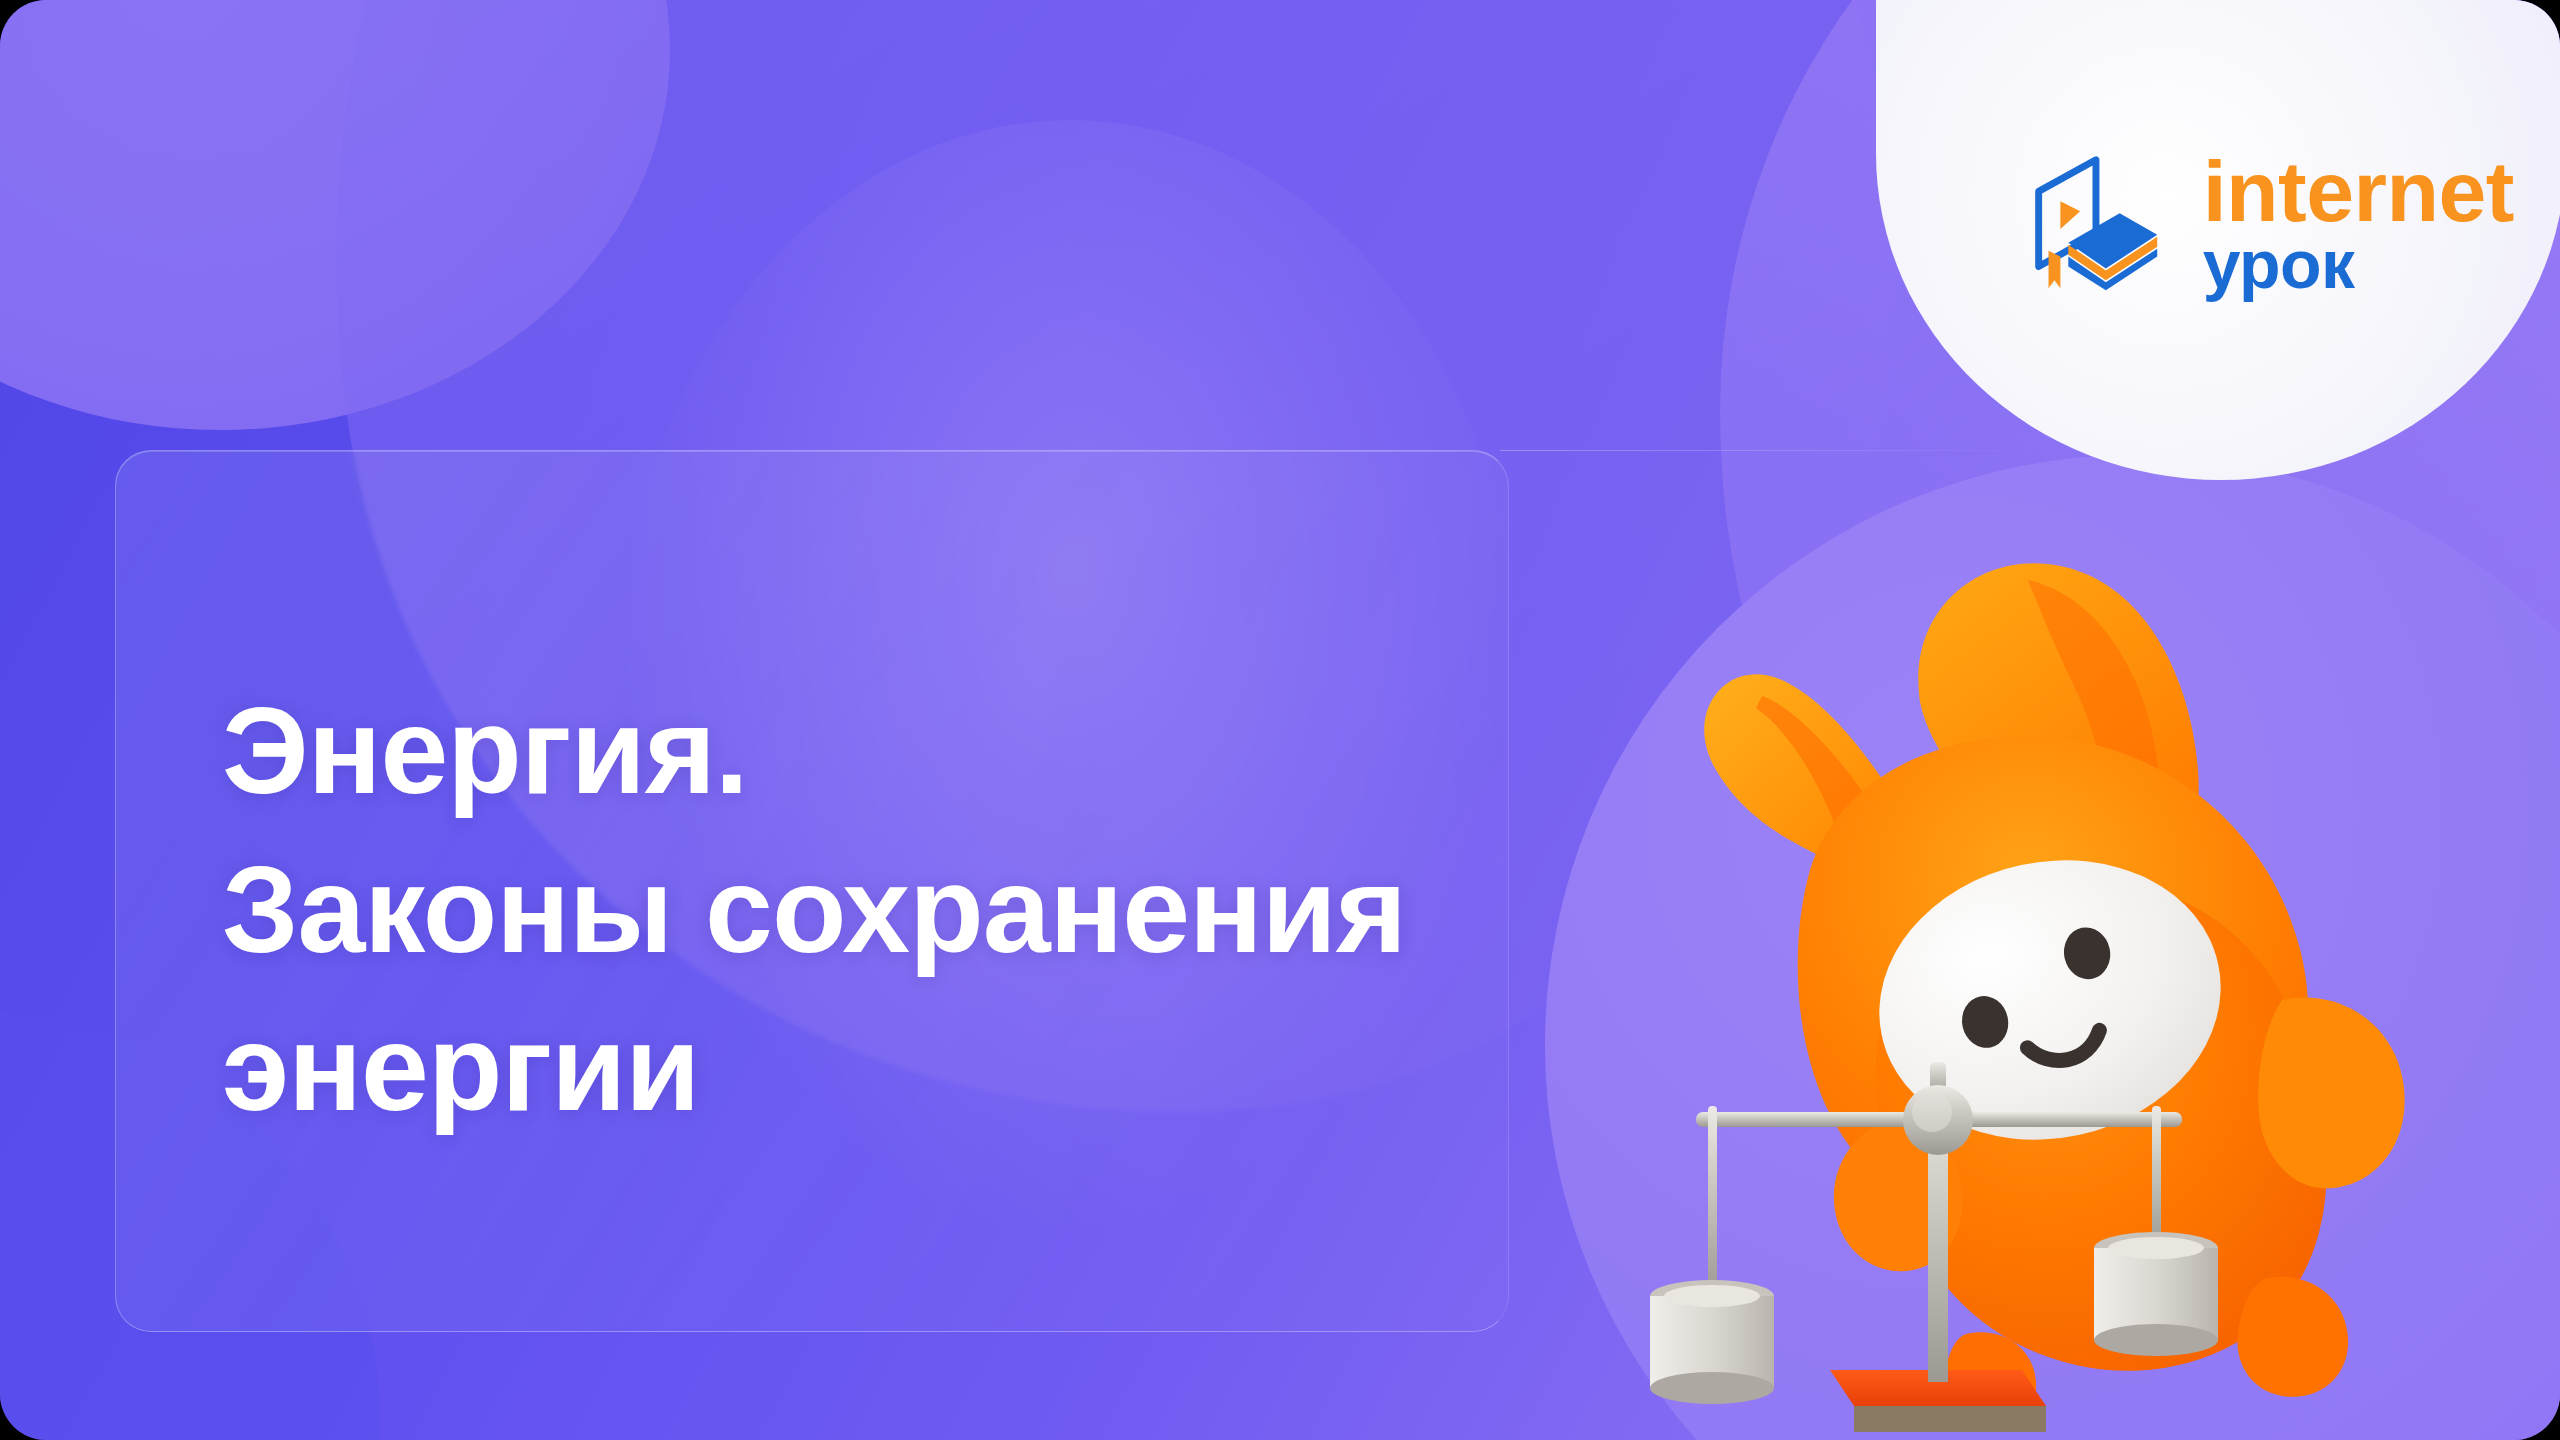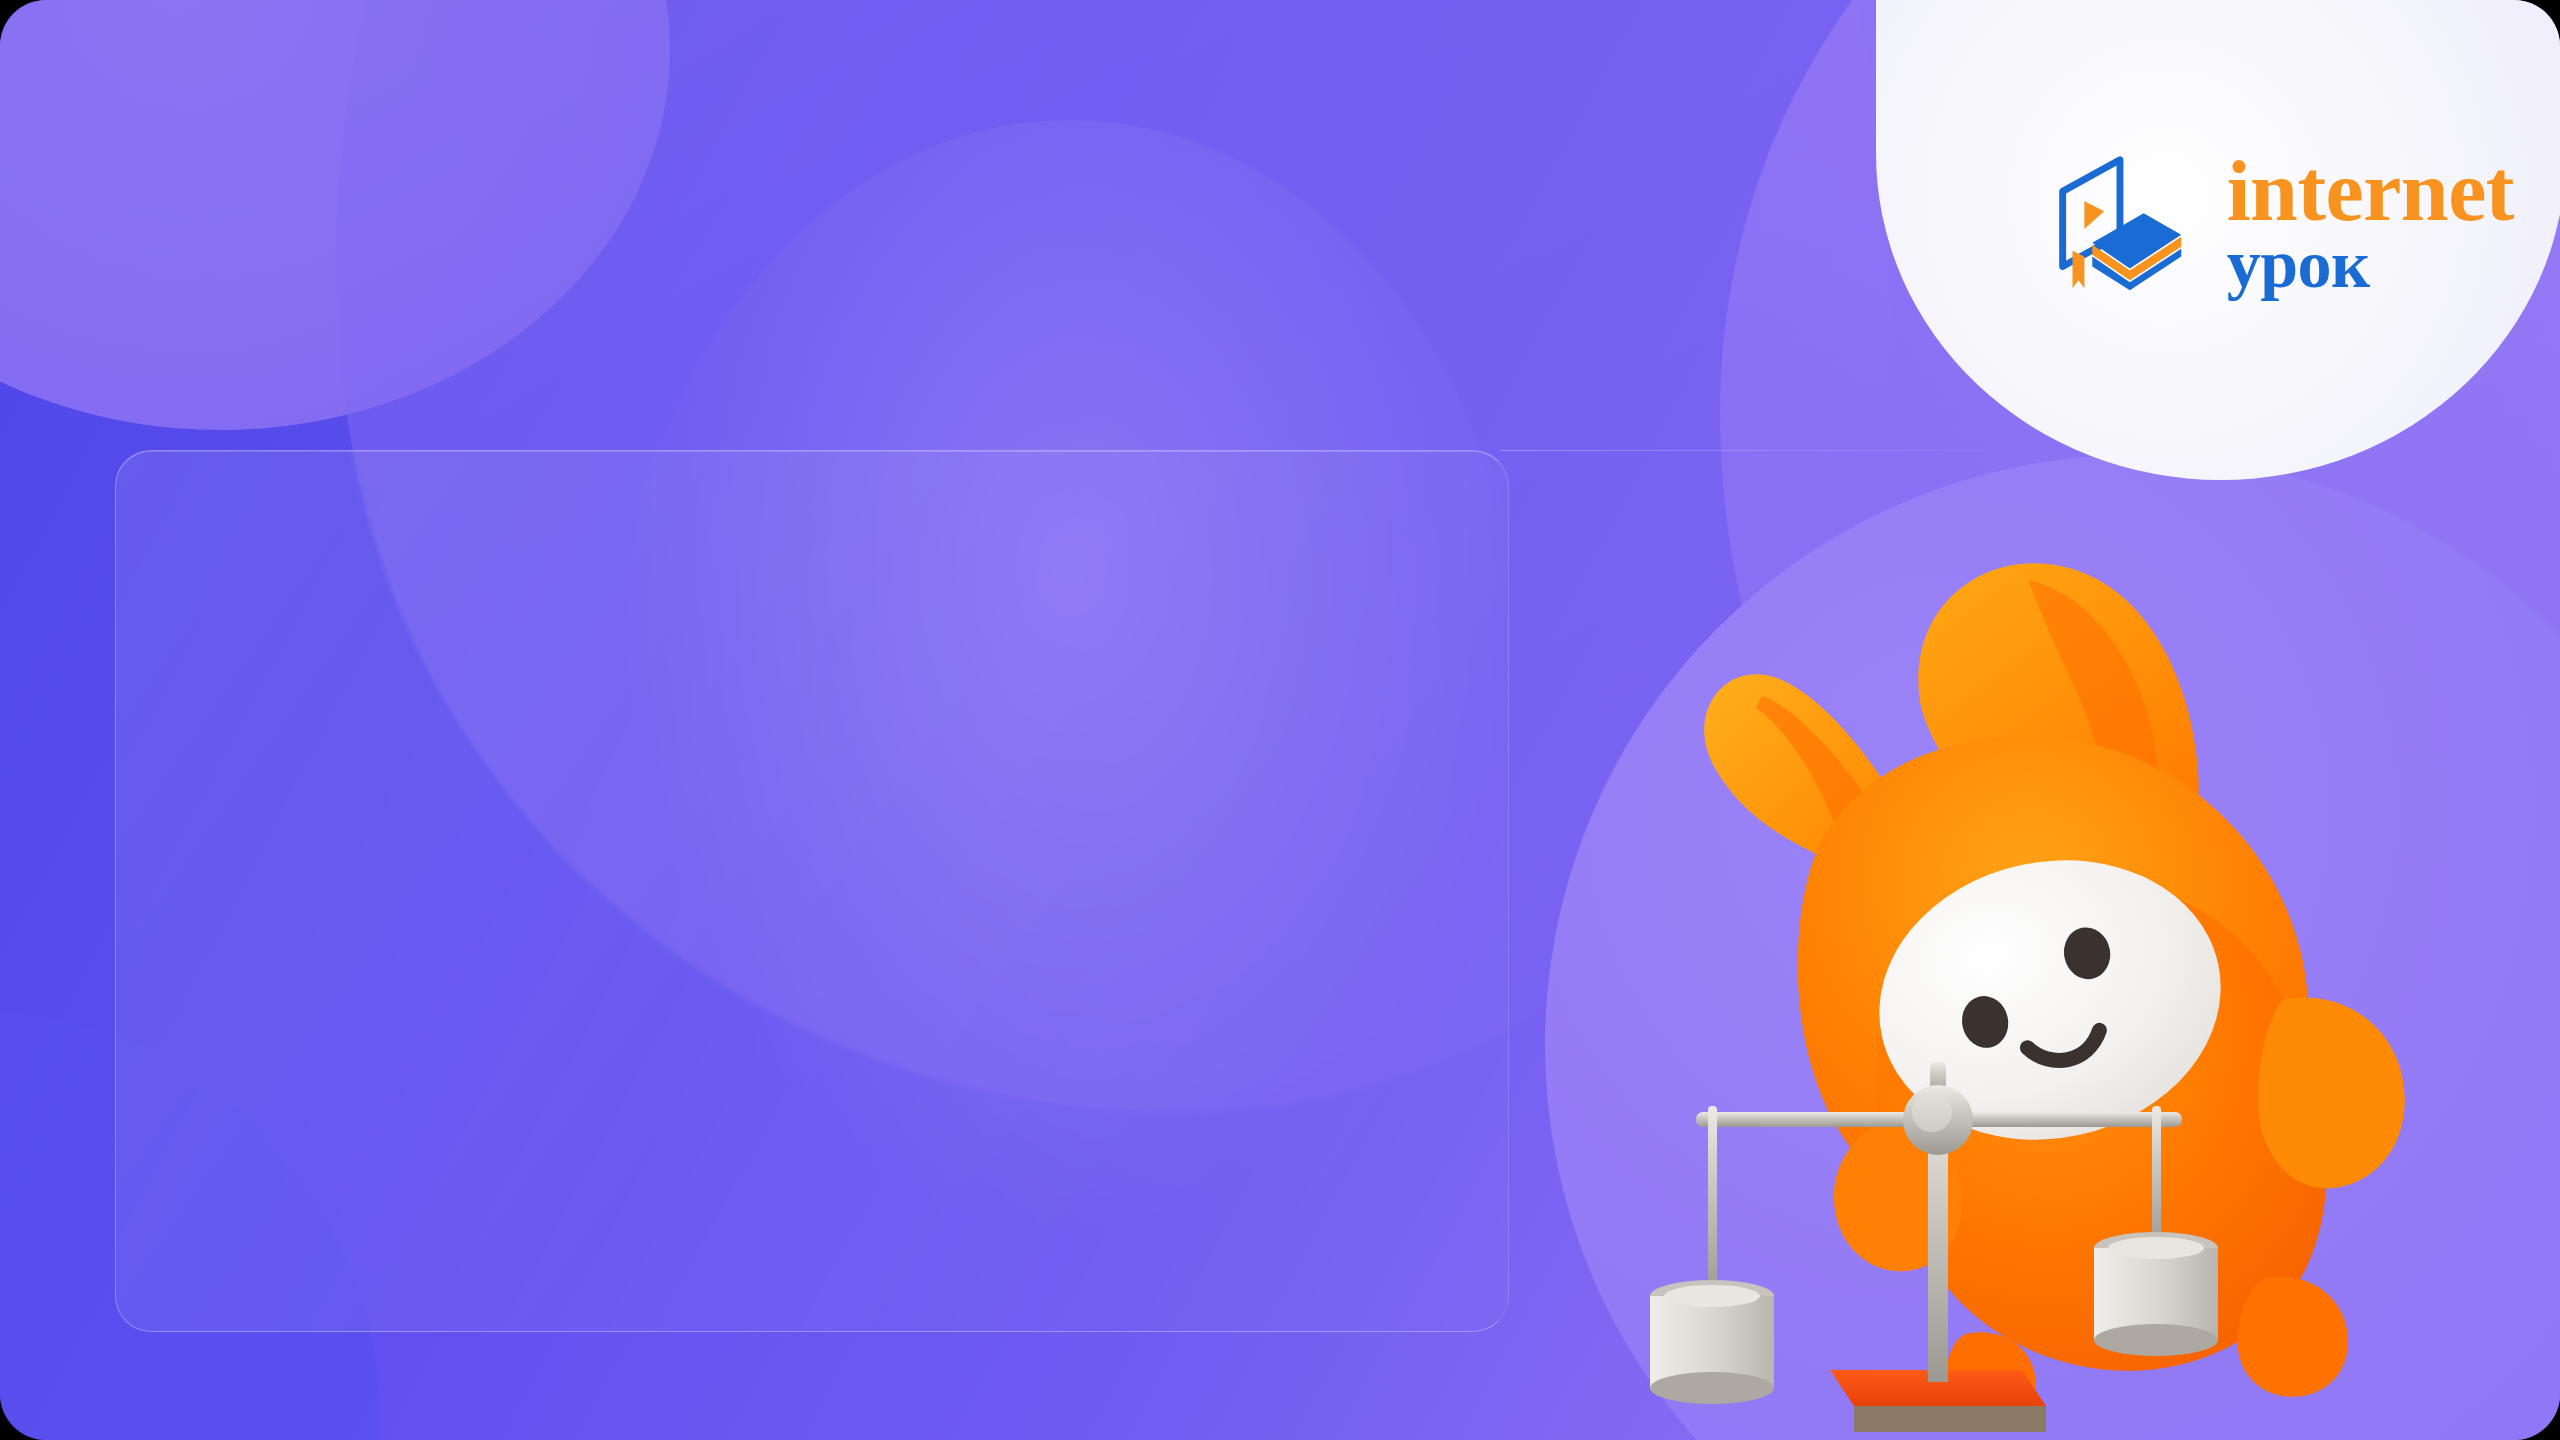--- a/index.html
+++ b/index.html
@@ -58,21 +58,21 @@
     border-radius:0 46px 56% 56% / 0 46px 62% 62%;
     overflow:hidden;
   }
   #logo-badge-inner{
     position:absolute;right:-6px;top:-110px;
     width:690px;height:590px;
     border-radius:50% 46px 50% 50% / 52% 46px 50% 52%;
   }
   #logo-wrap{
     position:absolute;right:46px;top:140px;
-    display:flex;align-items:center;gap:26px;font-family:Liberation Serif, serif;
+    display:flex;align-items:center;gap:26px;
   }
   #logo-mark{width:168px;height:168px;flex:0 0 auto;}
   #logo-text{display:flex;flex-direction:column;line-height:.92;}
   #logo-text .l1{
     font-size:86px;font-weight:700;letter-spacing:-.5px;
     color:#F7931E;
   }
   #logo-text .l2{
     font-size:68px;font-weight:700;letter-spacing:-.5px;
     color:#1A6BD4;margin-top:2px;
@@ -143,20 +143,25 @@
       </svg>
       <span id="logo-text">
         <span class="l1">internet</span>
         <span class="l2">урок</span>
       </span>
     </div>
 
     <div id="glass-card"></div>
     <div id="card-hairline"></div>
 
+    <div id="title-block">
+      <span class="tline">Энергия.</span>
+      <span class="tline">Законы сохранения</span>
+      <span class="tline">энергии</span>
+    </div>
 
     <svg id="mascot" viewBox="0 0 820 1010">
       <defs>
         <linearGradient id="gEarA" x1="0" y1="0" x2="1" y2="1">
           <stop offset="0" stop-color="#FFB01C"></stop>
             <stop offset="1" stop-color="#FF8400"></stop>
         </linearGradient>
         <linearGradient id="gEarB" x1="0" y1="0" x2="0.6" y2="1">
           <stop offset="0" stop-color="#FFA914"></stop>
             <stop offset="1" stop-color="#FF7A00"></stop>

